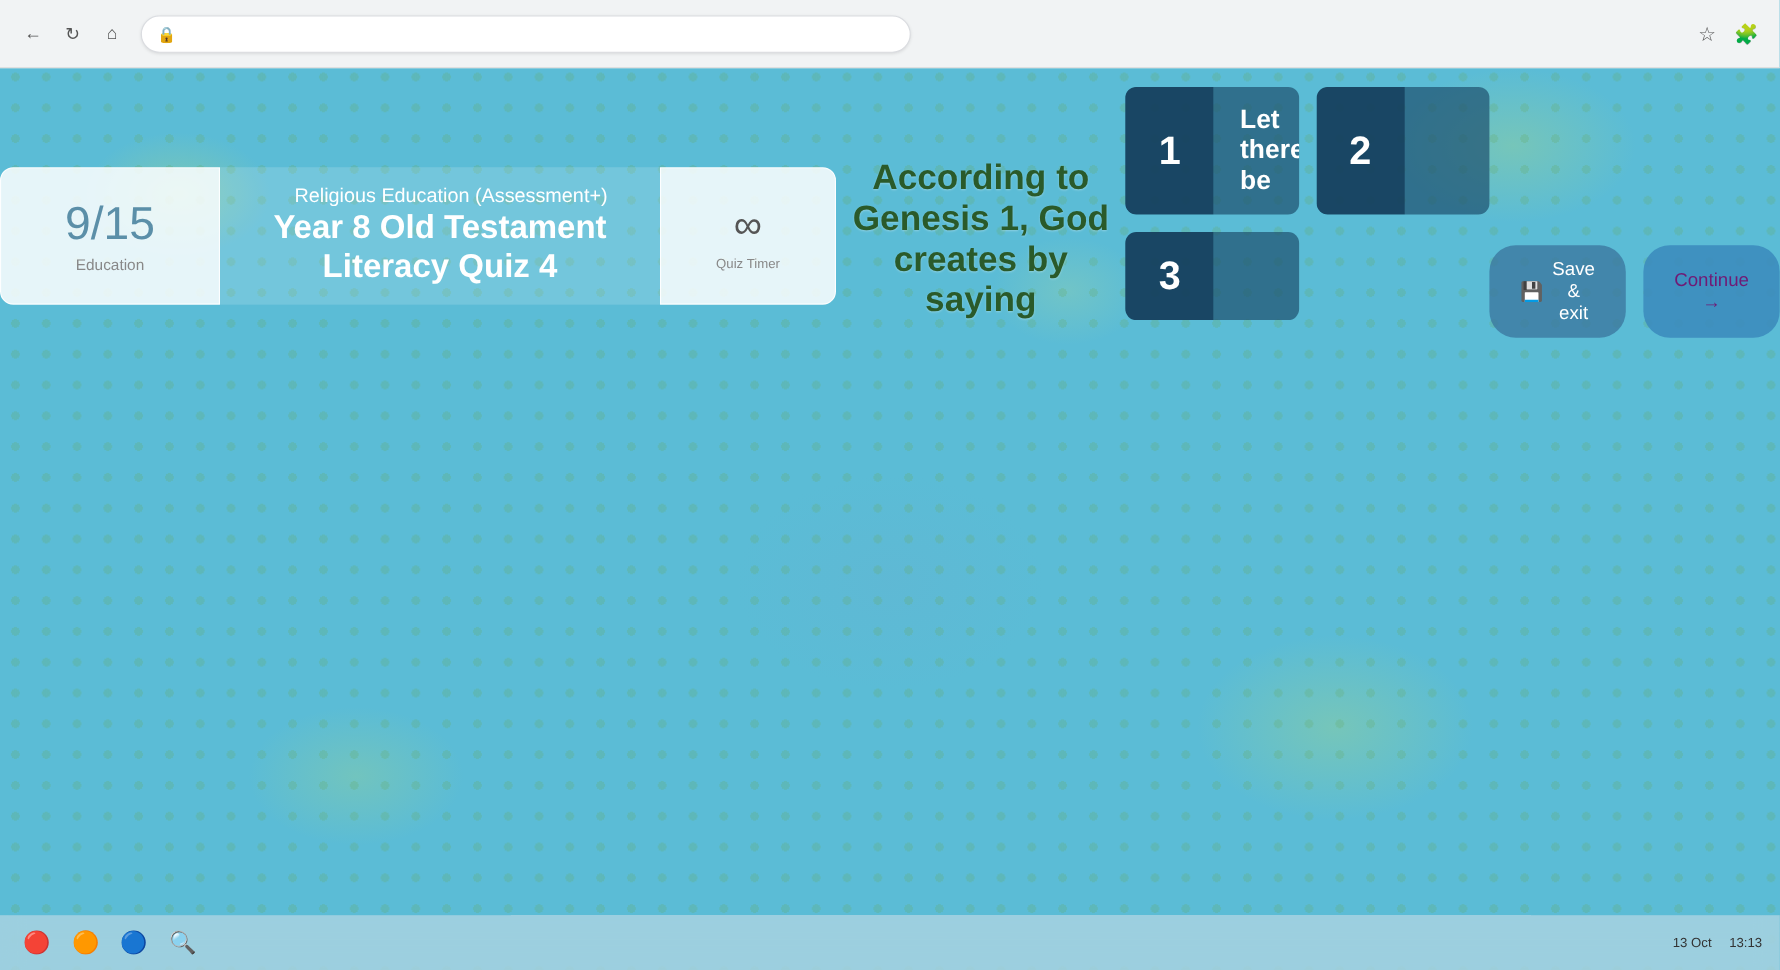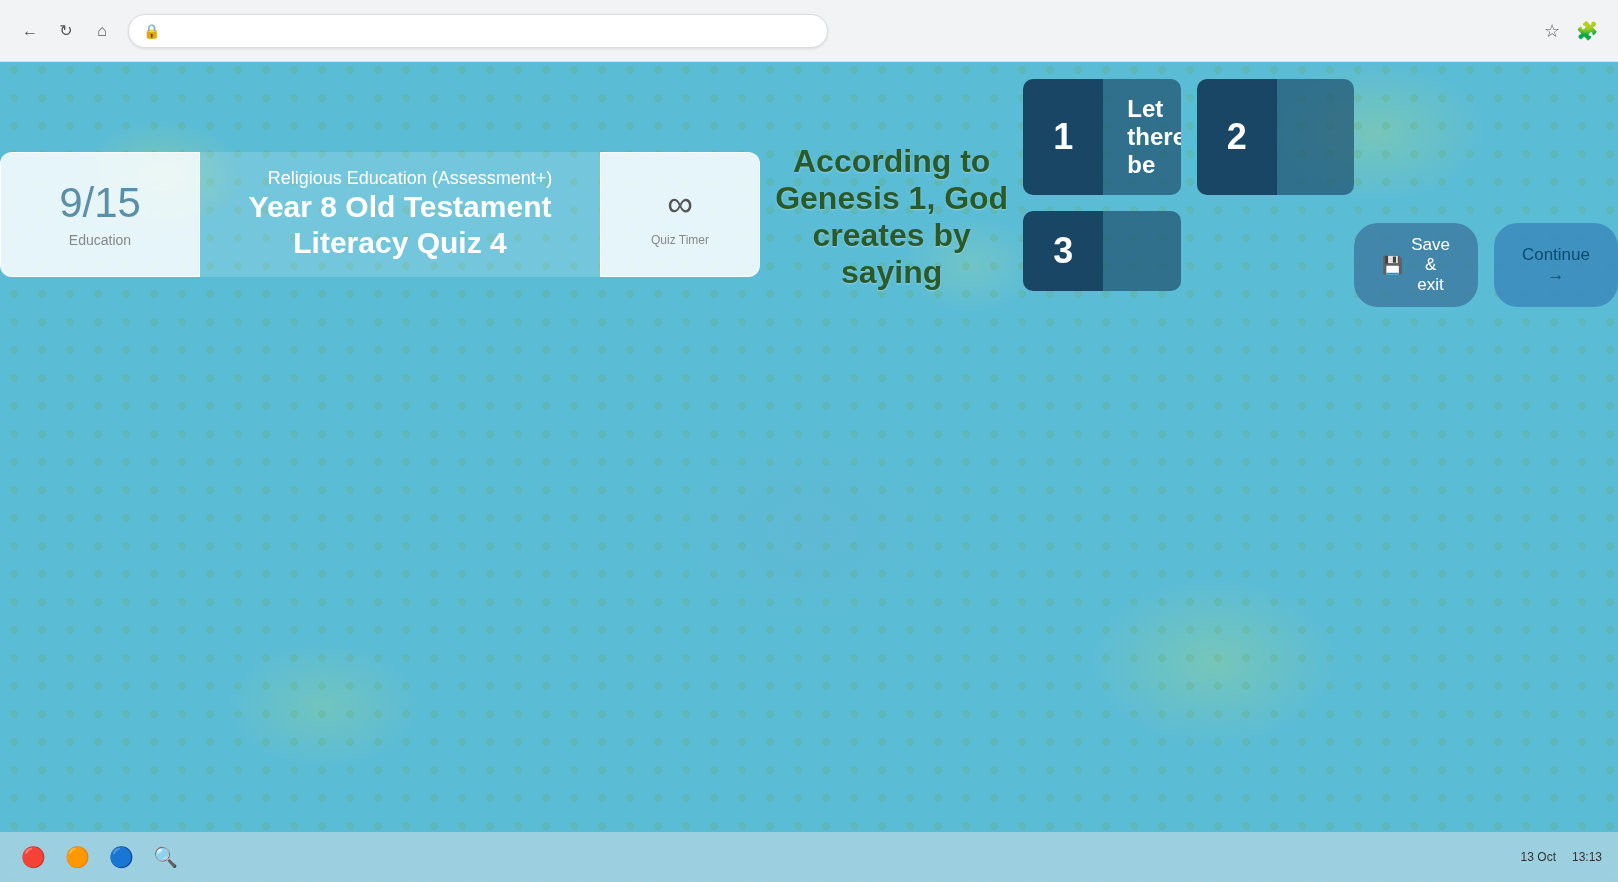--- a/index.html
+++ b/index.html
@@ -280,21 +280,21 @@
       padding: 12px 28px;
       font-size: 17px;
       cursor: pointer;
       display: flex;
       align-items: center;
       gap: 8px;
     }
 
     .continue-btn {
       background: rgba(60,140,190,0.9);
-      color: #0c4a6e;
+      color: #701a75;
       border: none;
       border-radius: 24px;
       padding: 12px 28px;
       font-size: 17px;
       cursor: pointer;
       display: flex;
       align-items: center;
       gap: 8px;
     }
 

